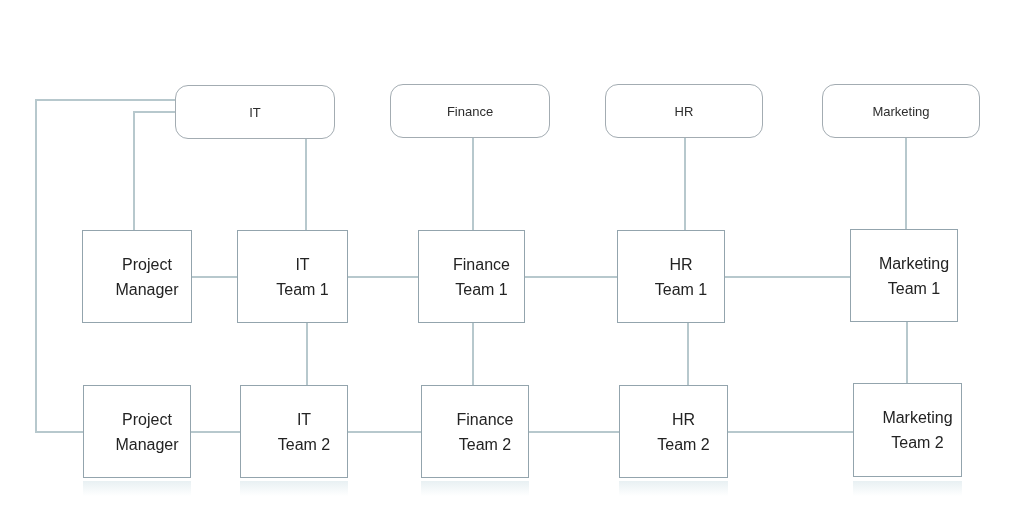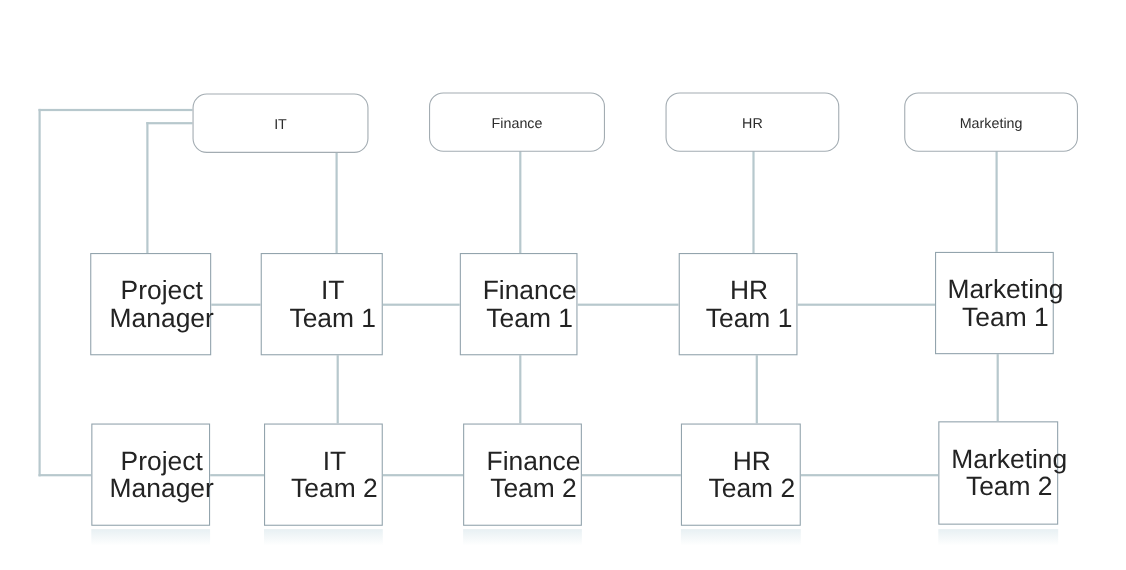--- a/index.html
+++ b/index.html
@@ -27,21 +27,21 @@
   .dept{
     border:1.5px solid #a3acb2;
     border-radius:13px;
     font-size:13px;
     color:#2d2d2d;
     height:54px;
     top:84px;
   }
   .team{
     border:1.5px solid #93a4ad;
-    font-size:24px;
+    font-size:16px;
     line-height:25px;
     height:93px;
     padding-left:20px;
   }
   .reflection{
     position:absolute;
     top:481px;
     height:15px;
     background:linear-gradient(to bottom, rgba(213,228,233,0.55), rgba(255,255,255,0));
   }

